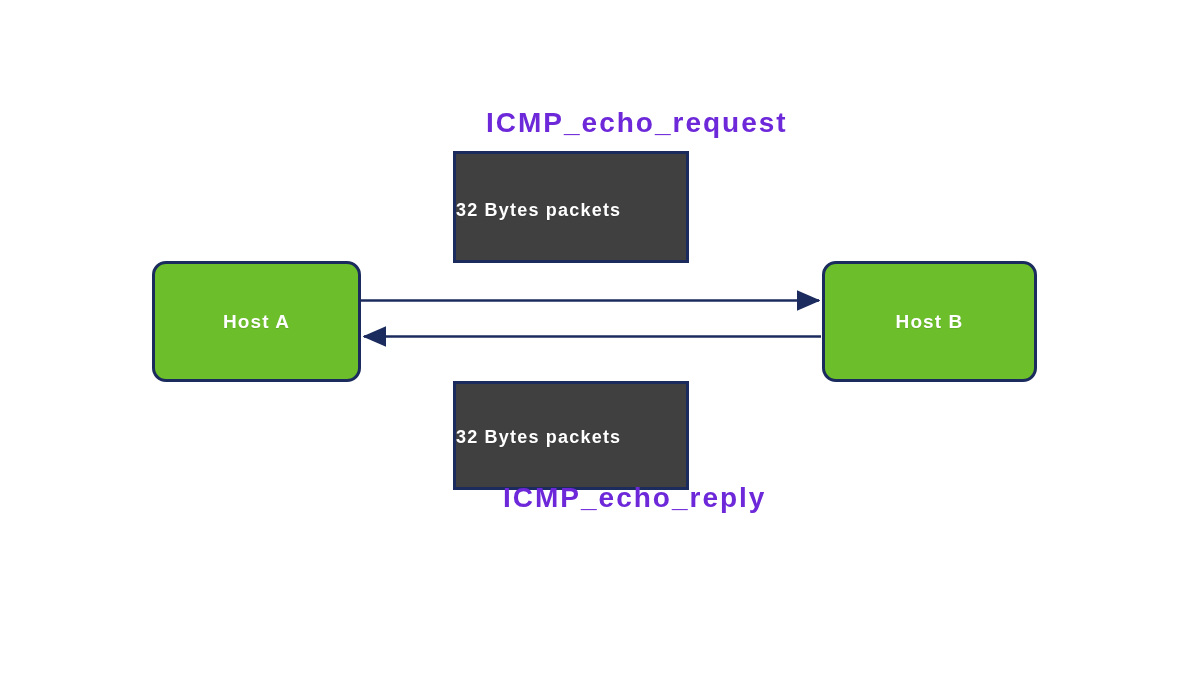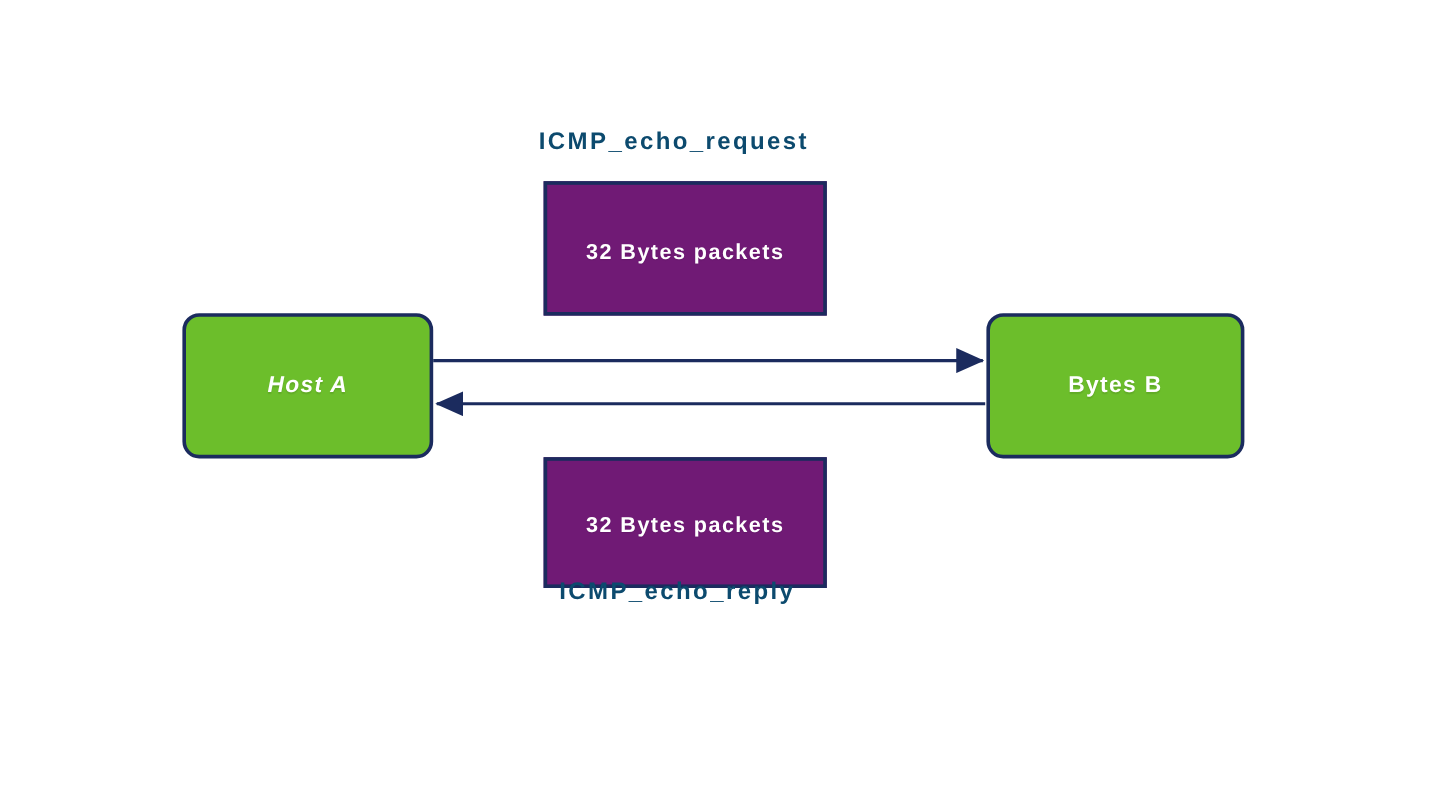--- a/index.html
+++ b/index.html
@@ -34,57 +34,57 @@
   }
   .host-label {
     color: #ffffff;
     font-size: 19px;
     font-weight: bold;
     letter-spacing: 1.1px;
     white-space: nowrap;
     text-shadow: 0 1px 1px rgba(0,0,0,0.10);
   }
 
-  #host-a { left: 152px; top: 261px; width: 209px; height: 121px; font-style: italic; }
+  #host-a { left: 152px; top: 261px; width: 209px; height: 121px; }
   #host-b { left: 822px; top: 261px; width: 215px; height: 121px; }
 
   
   .packet-box {
     position: absolute;
     box-sizing: border-box;
-    background: #701a75;
+    background: #404040;
     border: 3px solid #1B2B5E;
     border-radius: 0;
     display: flex;
     align-items: center;
-    justify-content: center;
   }
   .packet-label {
     color: #ffffff;
     font-size: 18px;
     font-weight: bold;
     letter-spacing: 1.2px;
     white-space: nowrap;
     text-shadow: 0 1px 1px rgba(0,0,0,0.10);
   }
 
   #packet-box-request { left: 453px; top: 151px; width: 236px; height: 112px; }
   #packet-box-request .packet-label { transform: translateY(3px); }
 
   #packet-box-reply   { left: 453px; top: 381px; width: 236px; height: 109px; }
   #packet-box-reply .packet-label { transform: translateY(2px); }
 
   
   .protocol-label {
     position: absolute;
-    color: #0c4a6e;
-    font-size: 20px;
+    color: #6d28d9;
+    font-size: 28px;
     font-weight: bold;
     letter-spacing: 2.0px;
     white-space: nowrap;
+    margin-left: 37px;
   }
   #label-request { left: 449px; top: 107px; }
   #label-reply   { left: 466px; top: 482px; }
 
   
   #arrow-layer {
     position: absolute;
     left: 0;
     top: 0;
     width: 1200px;
@@ -101,21 +101,21 @@
 
   <div class="packet-box" id="packet-box-request">
     <span class="packet-label">32 Bytes packets</span>
   </div>
 
   <div class="host-node" id="host-a">
     <span class="host-label">Host A</span>
   </div>
 
   <div class="host-node" id="host-b">
-    <span class="host-label">Bytes B</span>
+    <span class="host-label">Host B</span>
   </div>
 
   <div class="packet-box" id="packet-box-reply">
     <span class="packet-label">32 Bytes packets</span>
   </div>
 
   <div class="protocol-label" id="label-reply">ICMP_echo_reply</div>
 
   <svg id="arrow-layer" viewBox="0 0 1200 675">
     <defs>

